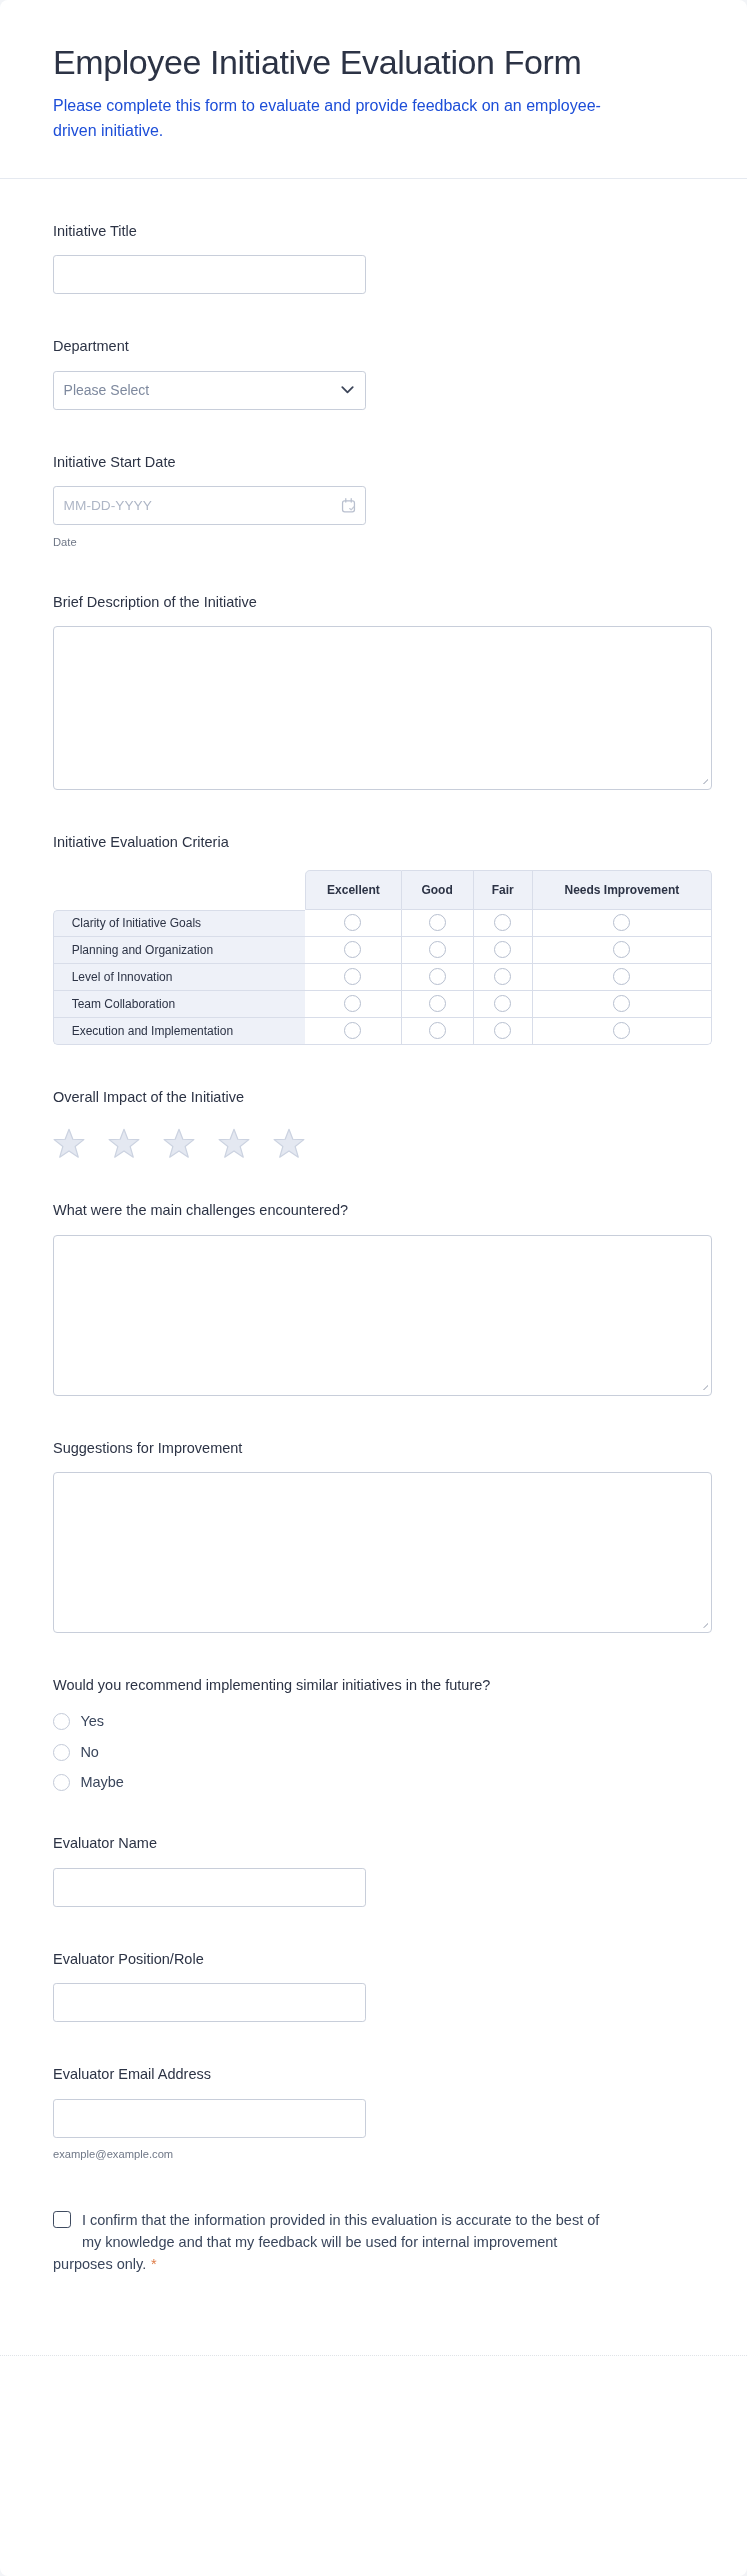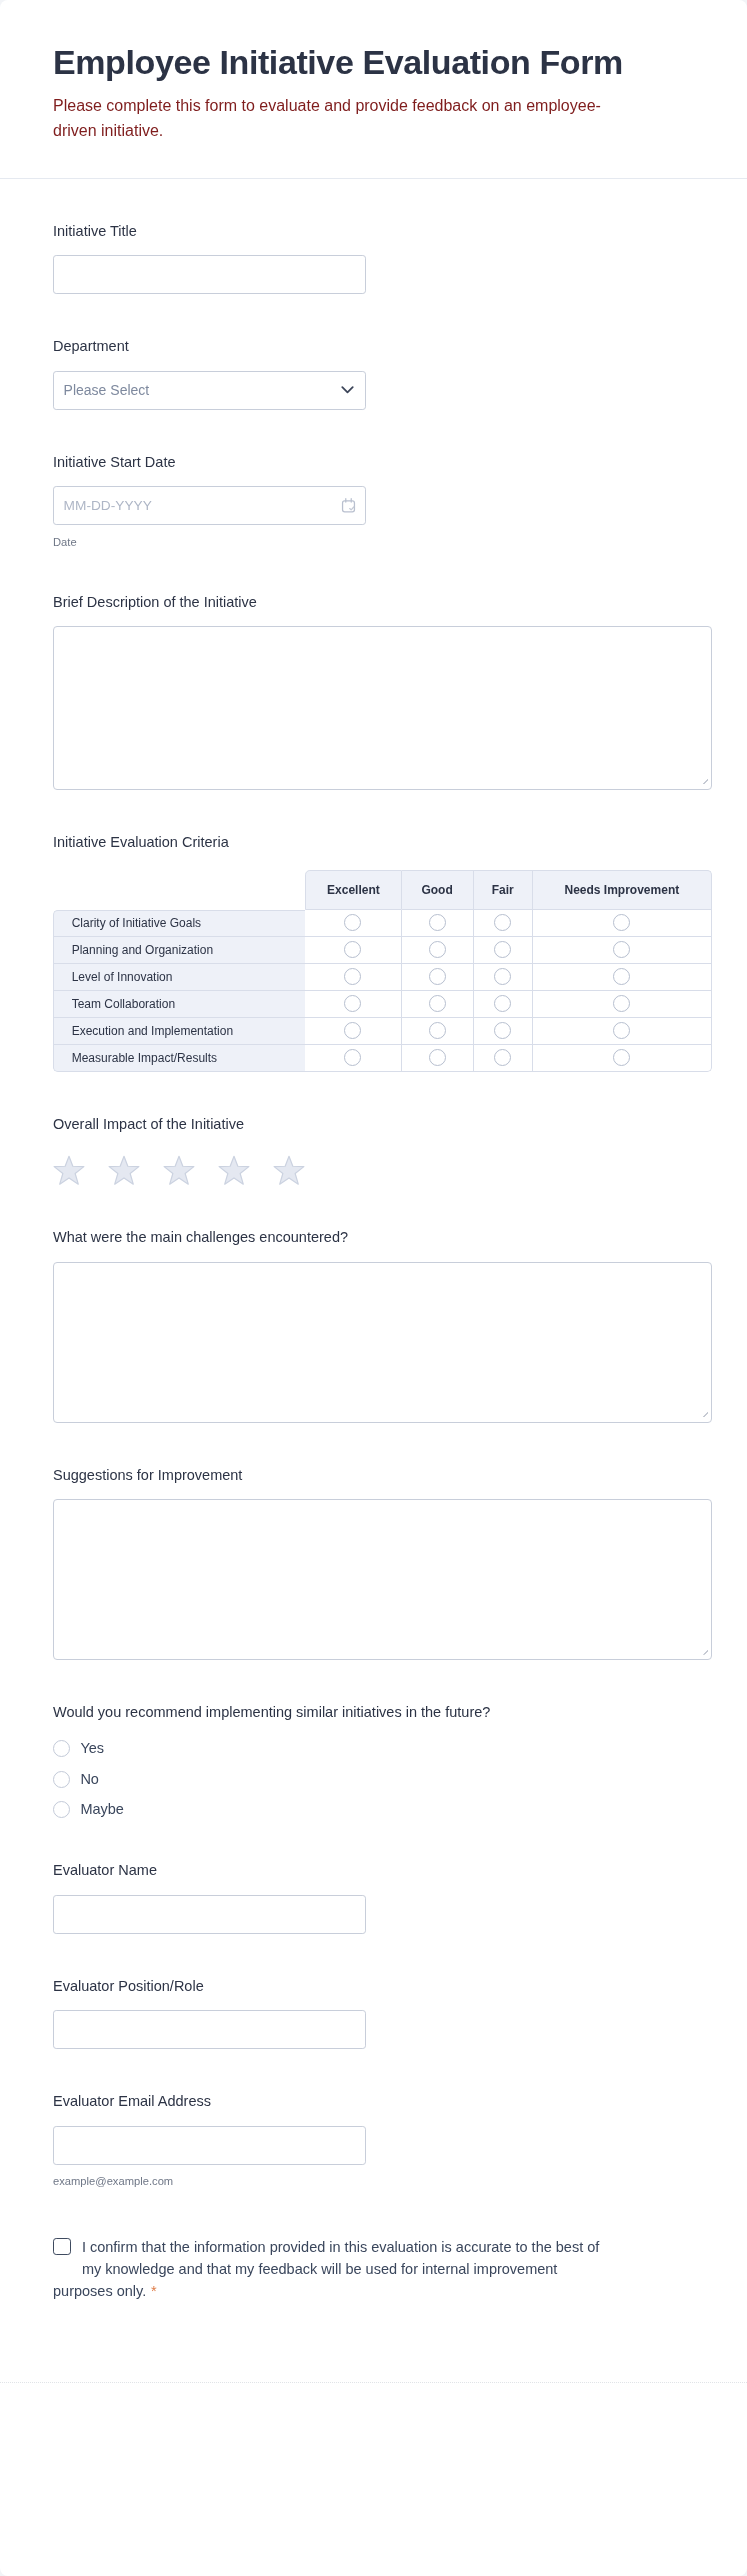--- a/index.html
+++ b/index.html
@@ -13,27 +13,27 @@
     width:747px; min-height:2576px; margin:0 auto;
     background:#ffffff; border-radius:8px;
     overflow:hidden;
   }
   .pad { padding-left:53px; padding-right:35px; }
 
   
   .header { padding-top:43px; }
   .form-title {
     margin:0 0 11.2px 0;
-    font-size:34px; line-height:39px; font-weight:700;
+    font-size:34px; line-height:39px; font-weight:400;
     color:#2c3345; letter-spacing:-0.4px;
   }
   .form-subtitle {
     margin:0 0 35px 0; max-width:579px;
     font-size:16px; line-height:25px; font-weight:400;
-    color:#7f1d1d;
+    color:#1d4ed8;
   }
   .header-divider { height:0.8px; background:#e5e9f0; }
 
   main { padding-top:43px; }
   .field { margin-bottom:43px; }
   .flabel {
     display:block; font-size:14.5px; font-weight:500;
     color:#2c3345; margin-bottom:14.5px; line-height:19px;
   }
   .tin {
@@ -226,27 +226,20 @@
             </tr>
             <tr>
               <td class="rowlabel">Team Collaboration</td>
               <td class="cell"><span class="t-radio"></span></td>
               <td class="cell"><span class="t-radio"></span></td>
               <td class="cell"><span class="t-radio"></span></td>
               <td class="cell"><span class="t-radio"></span></td>
             </tr>
             <tr>
               <td class="rowlabel">Execution and Implementation</td>
-              <td class="cell"><span class="t-radio"></span></td>
-              <td class="cell"><span class="t-radio"></span></td>
-              <td class="cell"><span class="t-radio"></span></td>
-              <td class="cell"><span class="t-radio"></span></td>
-            </tr>
-            <tr>
-              <td class="rowlabel">Measurable Impact/Results</td>
               <td class="cell"><span class="t-radio"></span></td>
               <td class="cell"><span class="t-radio"></span></td>
               <td class="cell"><span class="t-radio"></span></td>
               <td class="cell"><span class="t-radio"></span></td>
             </tr>
           </tbody>
       </table>
     </div>
 
     <div class="field">

